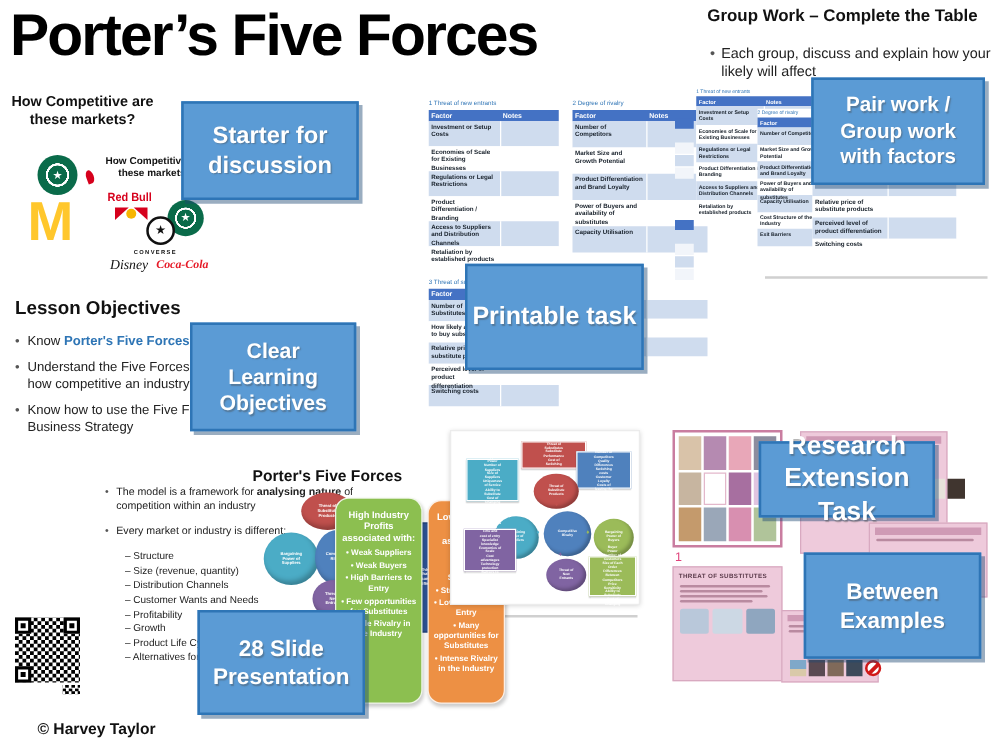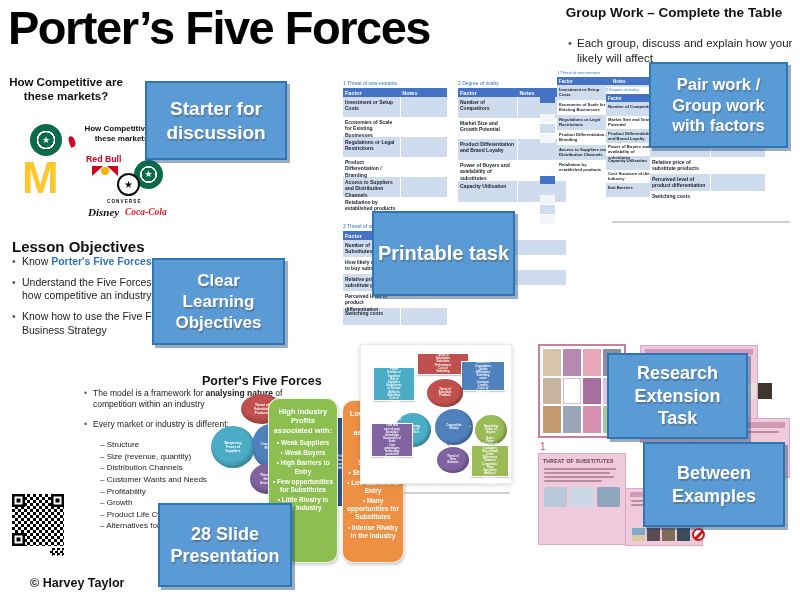--- a/index.html
+++ b/index.html
@@ -13,23 +13,23 @@
   
   .co { position:absolute; background:#5b9bd5; border:2px solid #2e75b6;
     box-shadow:3px 3px 0 rgba(32,74,115,.45); color:#fff; font-weight:bold;
     display:flex; align-items:center; justify-content:center; text-align:center;
     white-space:pre-line; line-height:1.25; z-index:6;
     text-shadow:1px 1.5px 1px rgba(70,70,70,.4); }
   .co-starter   { left:145px; top:81px;  width:142px; height:79px; font-size:19px; }
   .co-printable { left:372px; top:168px; width:143px; height:85px; font-size:20px;margin-top:43px; }
   .co-clear     { left:152px; top:258px; width:133px; height:87px; font-size:17px; }
   .co-pair      { left:649px; top:62px;  width:139px; height:86px; font-size:16.5px; }
-  .co-research  { left:607px; top:353px; width:141px; height:86px; font-size:18px; }
+  .co-research  { left:607px; top:353px; width:141px; height:61px; font-size:21px; }
   .co-student   { left:643px; top:442px; width:142px; height:85px; font-size:18px; }
-  .co-slides    { left:158px; top:488px; width:134px; height:84px; font-size:18px;margin-top:15px; }
+  .co-slides    { left:158px; top:488px; width:134px; height:84px; font-size:18px; }
 
   
   .big-question { position:absolute; left:2px; top:75px; width:128px; text-align:center;
     font-size:11.5px; font-weight:bold; line-height:1.25; color:#111; }
   .mini-slide { position:absolute; left:78px; top:120px; width:92px; height:102px; background:#fff; }
   .mini-title { position:absolute; left:2px; top:4px; width:88px; text-align:center;
     font-size:8px; font-weight:bold; line-height:1.2; color:#111; }
   .sbux { position:absolute; border-radius:50%;
     background:radial-gradient(circle at 50% 50%, #0a6b4a 0 33%, #ffffff 34% 41%, #0a6b4a 42% 100%);
     display:flex; align-items:center; justify-content:center; }
@@ -47,27 +47,27 @@
   .bulls::before, .bulls::after { content:""; position:absolute; top:0; width:0; height:0;
     border-top:10px solid #d6001c; }
   .bulls::before { left:0; border-right:11px solid transparent; }
   .bulls::after { right:0; border-left:11px solid transparent; }
   .conv-circle { position:absolute; left:39px; top:53px; width:23px; height:23px; border-radius:50%;
     background:#fff; border:2px solid #111; display:flex; align-items:center; justify-content:center; }
   .conv-circle::after { content:"★"; color:#111; font-size:10px; line-height:1; }
   .conv-word { position:absolute; left:29px; top:79px; font-size:4.6px; font-weight:bold;
     letter-spacing:1.1px; color:#111; }
   .disney { position:absolute; left:10px; top:86px; font-family:"Liberation Serif", serif;
-    font-style:italic; font-weight:bold; font-size:11px; color:#111; }
+    font-style:italic; font-weight:normal; font-size:11px; color:#111; }
   .cocacola { position:absolute; left:47px; top:87px; font-family:"Liberation Serif", serif;
     font-style:italic; font-weight:bold; font-size:9.5px; color:#e61a27; }
 
   
   .objectives { position:absolute; left:12px; top:238px; width:268px; }
-  .objectives h2 { font-size:15px; font-weight:800; color:#111; margin-bottom:0; }
+  .objectives h2 { font-size:15px; font-weight:800; color:#111; margin-bottom:12px; }
   .obj-item { position:relative; font-size:10.5px; color:#222; line-height:1.25;
     padding-left:10px; margin-bottom:8px; }
   .obj-item::before { content:"•"; position:absolute; left:0; color:#555; }
   .obj-link { color:#2e75b5; font-weight:bold; }
 
   
   .tblpage { position:absolute; z-index:1; }
   .cap { color:#2e74b5; font-size:5px; white-space:nowrap; margin-bottom:2px; }
   .thead { display:flex; background:#4472c4; color:#fff; font-weight:bold; font-size:5.5px; }
   .thead > div { padding:1.5px 2px; }

